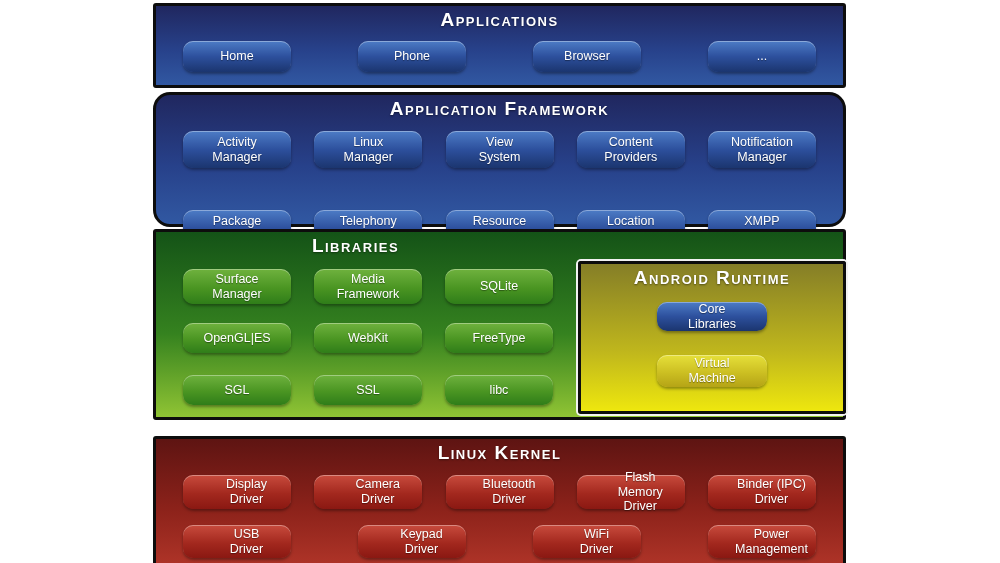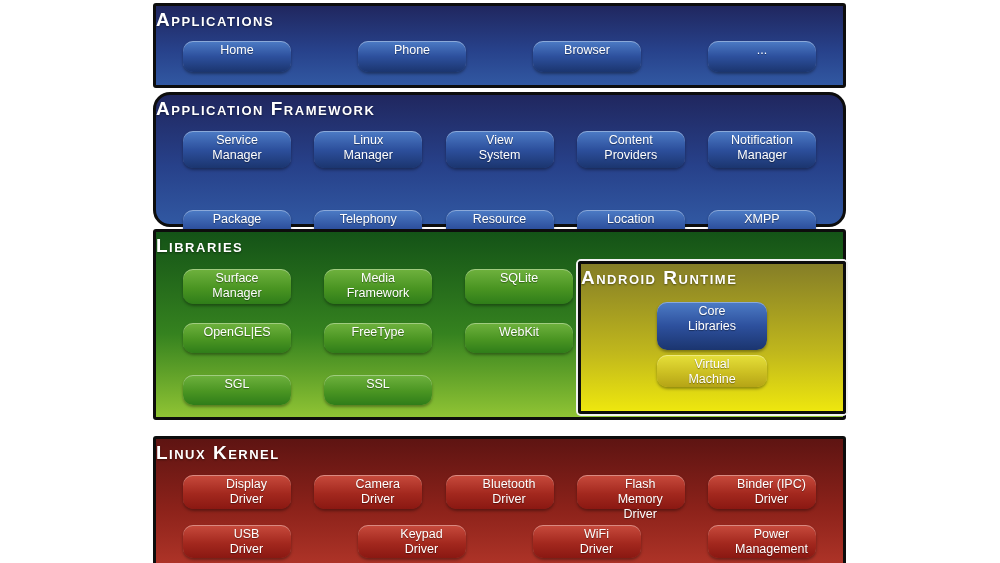--- a/index.html
+++ b/index.html
@@ -5,36 +5,36 @@
   html,body { margin:0; padding:0; background:#ffffff; }
   .stage {
     position:relative; width:1000px; height:563px; background:#ffffff;
     font-family:"Liberation Sans", sans-serif; overflow:hidden;
   }
   .panel {
     position:absolute; box-sizing:border-box;
     border:3px solid #0d0d0d; border-radius:3px;
   }
   .panel-title {
-    position:absolute; top:3px; left:0; right:0; 
+    position:absolute; top:3px; left:0; right:0; text-align:center;
     color:#ffffff; font-weight:bold; font-variant:small-caps;
     font-size:19px; letter-spacing:1.5px;
     text-shadow:0 1px 2px rgba(0,0,0,0.45);
   }
   .row5 {
     position:absolute; left:27px; right:27px;
     display:flex; justify-content:space-between;
   }
   .row3 {
     position:absolute; left:27px;
-    display:flex; gap:33px;
+    display:flex; gap:23px;
   }
   .btn {
     box-sizing:border-box; width:108px; height:100%;
-    display:flex; align-items:flex-start; justify-content:center;
+    display:flex; align-items:center; justify-content:center;
     text-align:center; color:#ffffff; font-size:12.5px; line-height:1.18;
     white-space:pre-line; border-radius:10px; padding:2px 5px;
     text-shadow:0 1px 1px rgba(0,0,0,0.4);
     box-shadow:0 2px 3px rgba(0,0,0,0.35), inset 0 1px 0 rgba(255,255,255,0.35);
   }
   .btn-blue   { background:linear-gradient(180deg,#4d7cc6 0%,#2d509d 50%,#1b356f 100%); }
   .btn-green  { background:linear-gradient(180deg,#6fb23e 0%,#4a9522 55%,#2f7d19 100%); }
   .btn-red    { background:linear-gradient(180deg,#c84b3d 0%,#a3281e 55%,#8a1812 100%);padding-left:24px; }
   .btn-yellow { background:linear-gradient(180deg,#e6e03a 0%,#ccbf22 55%,#b5a416 100%); }
 
@@ -52,42 +52,42 @@
 
   #apps .row-a       { top:35px; height:31px; }
   #framework .row-f1 { top:36px; height:37px; }
   #framework .row-f2 { top:76px; height:37px;margin-top:39px; }
   #libraries .row-l1 { top:37px;  height:35px; }
   #libraries .row-l2 { top:91px;  height:30px; }
   #libraries .row-l3 { top:143px; height:30px; }
   #kernel .row-k1    { top:36px; height:34px; }
   #kernel .row-k2    { top:86px; height:33px; }
   .rt-btn { position:absolute; left:50%; transform:translateX(-50%); width:110px; }
-  #rt-core { top:38px; height:48px; }
+  #rt-core { top:38px; height:29px; }
   #rt-vm   { top:91px; height:32px; }
 </style>
 </head>
 <body>
 
 <div class="stage">
 
   <div class="panel" id="apps">
     <div class="panel-title">Applications</div>
     <div class="row5 row-a">
       <div class="btn btn-blue"><span>Home</span></div>
       <div class="btn btn-blue"><span>Phone</span></div>
       <div class="btn btn-blue"><span>Browser</span></div>
       <div class="btn btn-blue"><span>...</span></div>
     </div>
   </div>
 
   <div class="panel" id="framework">
     <div class="panel-title">Application Framework</div>
     <div class="row5 row-f1">
-      <div class="btn btn-blue"><span>Service
+      <div class="btn btn-blue"><span>Activity
 Manager</span></div>
       <div class="btn btn-blue"><span>Linux
 Manager</span></div>
       <div class="btn btn-blue"><span>View
 System</span></div>
       <div class="btn btn-blue"><span>Content
 Providers</span></div>
       <div class="btn btn-blue"><span>Notification
 Manager</span></div>
     </div>
@@ -109,26 +109,27 @@
     <div class="panel-title" style="left:0; right:288px;">Libraries</div>
     <div class="row3 row-l1">
       <div class="btn btn-green"><span>Surface
 Manager</span></div>
       <div class="btn btn-green"><span>Media
 Framework</span></div>
       <div class="btn btn-green"><span>SQLite</span></div>
     </div>
     <div class="row3 row-l2">
       <div class="btn btn-green"><span>OpenGL|ES</span></div>
+      <div class="btn btn-green"><span>WebKit</span></div>
       <div class="btn btn-green"><span>FreeType</span></div>
-      <div class="btn btn-green"><span>WebKit</span></div>
     </div>
     <div class="row3 row-l3">
       <div class="btn btn-green"><span>SGL</span></div>
       <div class="btn btn-green"><span>SSL</span></div>
+      <div class="btn btn-green"><span>libc</span></div>
     </div>
   </div>
 
   <div class="panel" id="runtime">
     <div class="panel-title">Android Runtime</div>
     <div class="btn btn-blue rt-btn" id="rt-core"><span>Core
 Libraries</span></div>
     <div class="btn btn-yellow rt-btn" id="rt-vm"><span>Virtual
 Machine</span></div>
   </div>

